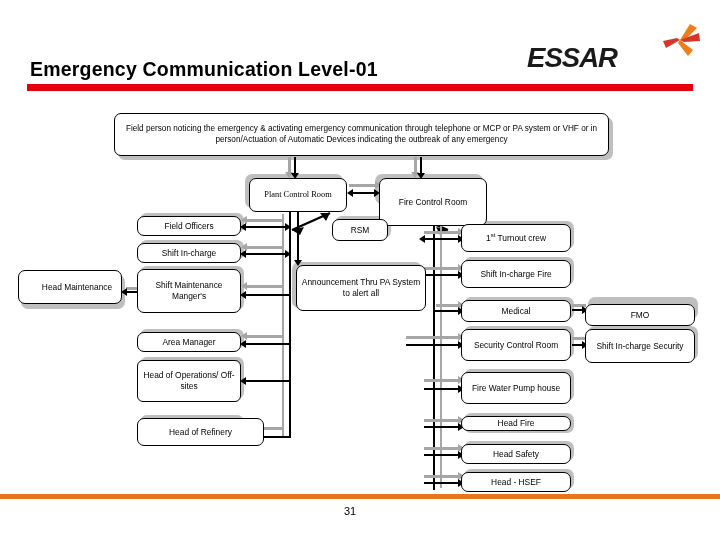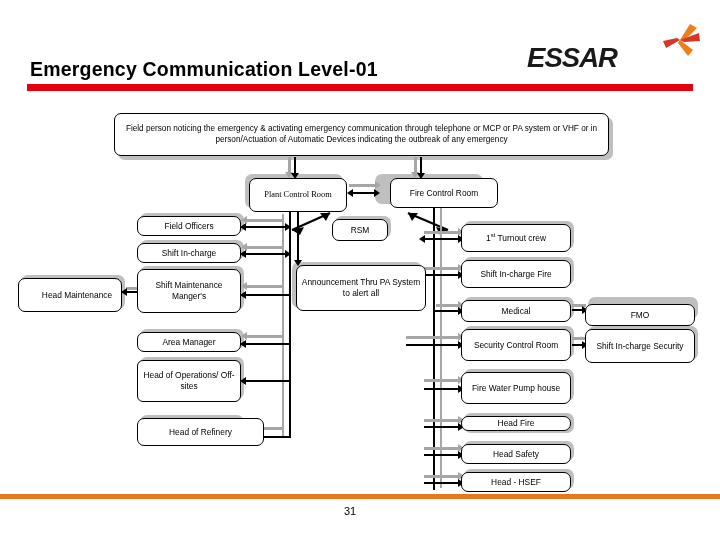--- a/index.html
+++ b/index.html
@@ -95,21 +95,21 @@
 
   <div class="ln gry" style="left:414px;top:157px;width:3px;height:18px;"></div>
   <div class="ah down-gry" style="left:411px;top:172px;"></div>
   <div class="ln blk" style="left:420px;top:157px;width:2px;height:20px;"></div>
   <div class="ah down-blk" style="left:417px;top:173px;"></div>
 
   <div class="shadow" style="left:245px;top:174px;width:98px;height:34px;"></div>
   <div class="box" style="left:249px;top:178px;width:98px;height:34px;font-family:Liberation Serif, serif;">Plant Control Room</div>
 
   <div class="shadow" style="left:375px;top:174px;width:108px;height:30px;"></div>
-  <div class="box" style="left:390px;top:178px;width:108px;height:30px;">Fire Control Room</div>
+  <div class="box" style="left:379px;top:178px;width:108px;height:48px;">Fire Control Room</div>
 
   <div class="ln blk" style="left:352px;top:192px;width:24px;height:2px;"></div>
   <div class="ah right-blk" style="left:374px;top:189px;"></div>
   <div class="ah left-blk" style="left:347px;top:189px;"></div>
 
   <div class="ln gry" style="left:349px;top:184px;width:28px;height:3px;"></div>
   <div class="ah right-gry" style="left:375px;top:181px;"></div>
 
   <div class="shadow" style="left:335px;top:216px;width:56px;height:22px;"></div>
   <div class="box" style="left:332px;top:219px;width:56px;height:22px;">RSM</div>
@@ -149,21 +149,21 @@
   <div class="ah right-blk" style="left:285px;top:250px;"></div>
 
   <div class="shadow" style="left:140px;top:266px;width:104px;height:44px;"></div>
   <div class="box" style="left:137px;top:269px;width:104px;height:44px;">Shift Maintenance Manger's</div>
   <div class="ln gry" style="left:246px;top:285px;width:38px;height:3px;"></div>
   <div class="ah left-gry" style="left:241px;top:282px;"></div>
   <div class="ln blk" style="left:246px;top:294px;width:45px;height:2px;"></div>
   <div class="ah left-blk" style="left:240px;top:291px;"></div>
 
   <div class="shadow" style="left:21px;top:275px;width:104px;height:34px;"></div>
-  <div class="box" style="left:18px;top:278px;width:104px;height:34px;padding-left:18px;">Head Maintenance</div>
+  <div class="box" style="left:18px;top:270px;width:104px;height:34px;padding-left:18px;">Head Maintenance</div>
   <div class="ln gry" style="left:126px;top:287px;width:14px;height:3px;"></div>
   <div class="ln blk" style="left:126px;top:291px;width:12px;height:2px;"></div>
   <div class="ah left-blk" style="left:121px;top:288px;"></div>
 
   <div class="shadow" style="left:140px;top:329px;width:104px;height:20px;"></div>
   <div class="box" style="left:137px;top:332px;width:104px;height:20px;">Area Manager</div>
   <div class="ln gry" style="left:246px;top:335px;width:38px;height:3px;"></div>
   <div class="ah left-gry" style="left:241px;top:332px;"></div>
   <div class="ln blk" style="left:246px;top:343px;width:45px;height:2px;"></div>
   <div class="ah left-blk" style="left:240px;top:340px;"></div>

